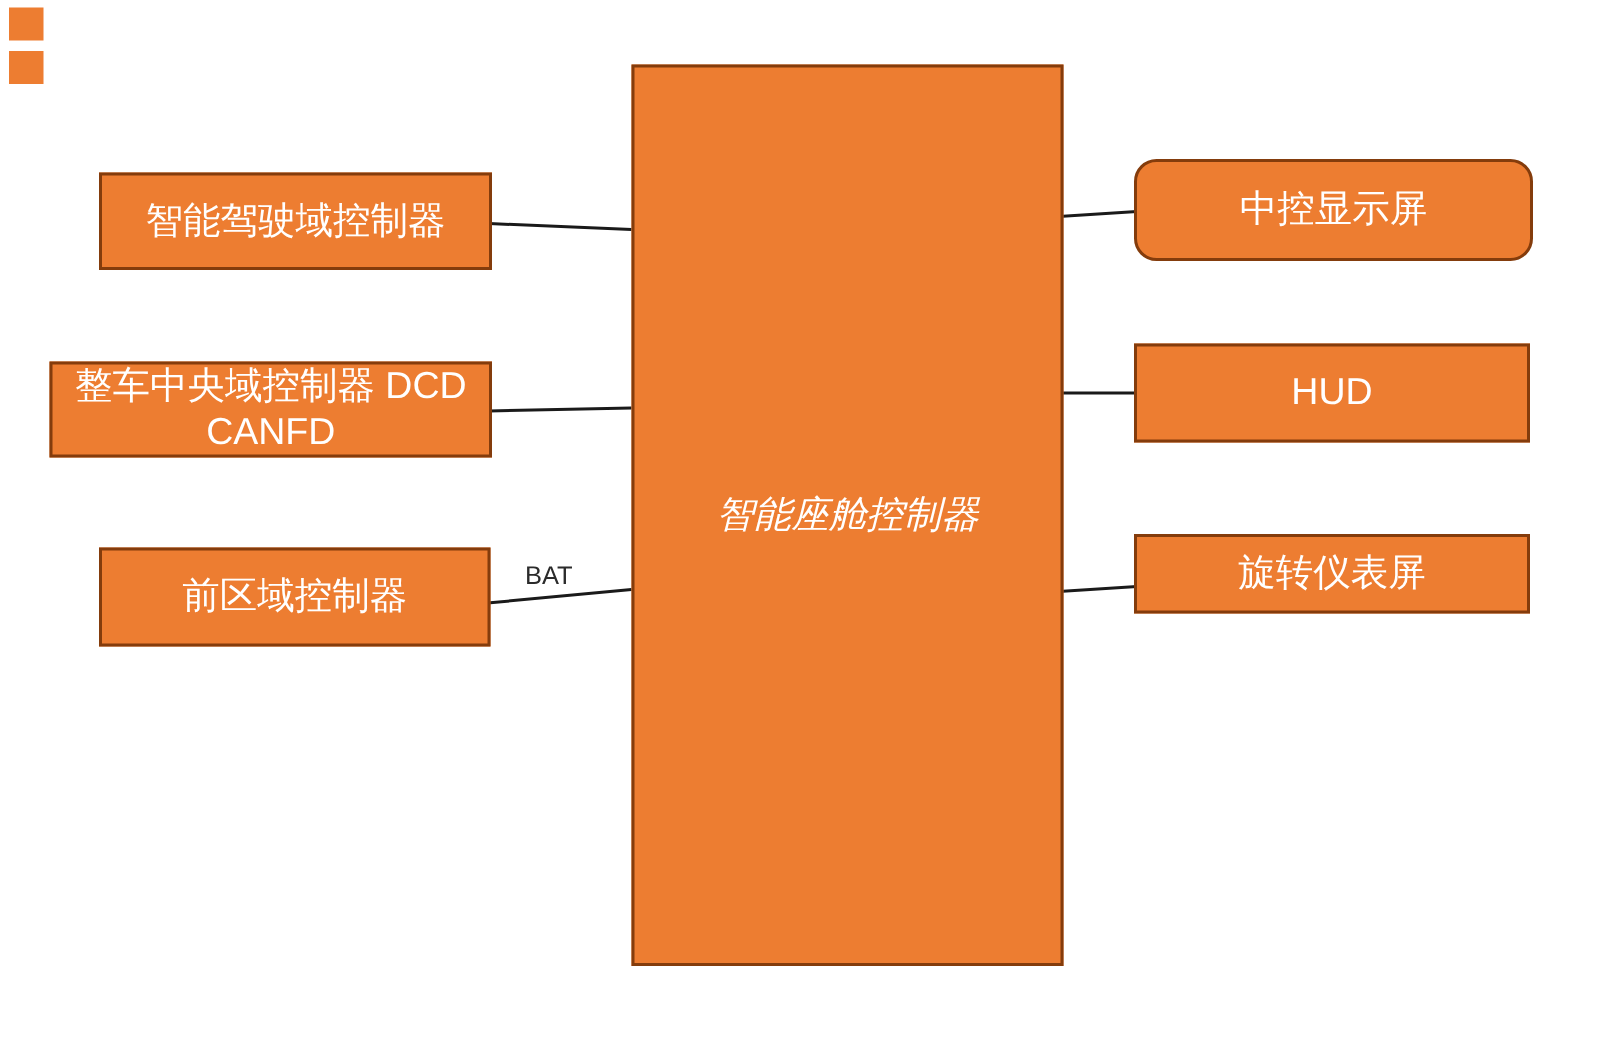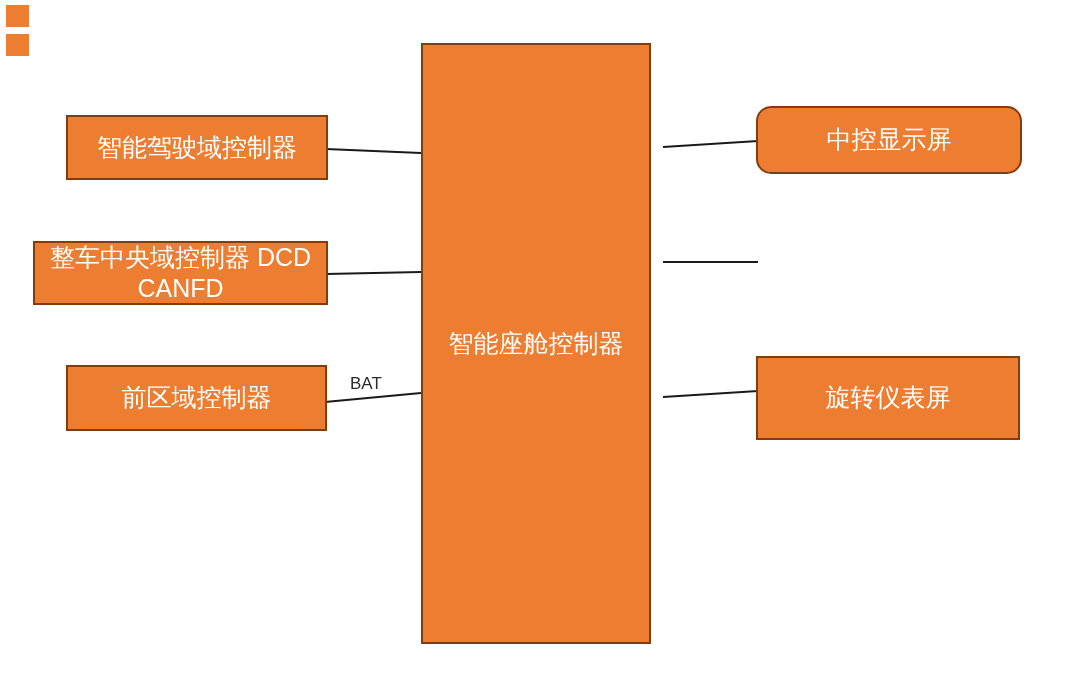--- a/index.html
+++ b/index.html
@@ -56,24 +56,24 @@
     line-height: 1;
     text-align: left;
     width: 44px;
   }
   
   .sq1 { left: 6px;   top: 5px;   width: 23px;  height: 22px; }
   .sq2 { left: 6px;   top: 34px;  width: 23px;  height: 22px; }
   .nL1 { left: 66px;  top: 115px; width: 262px; height: 65px; }
   .nL2 { left: 33px;  top: 241px; width: 295px; height: 64px; }
   .nL3 { left: 66px;  top: 365px; width: 261px; height: 66px; }
-  .nC  { left: 421px; top: 43px;  width: 230px; height: 601px; }
+  .nC  { left: 421px; top: 43px;  width: 288px; height: 601px; font-style: italic; }
   .nR1 { left: 756px; top: 106px; width: 266px; height: 68px; border-radius: 15px; }
   .nR2 { left: 756px; top: 229px; width: 264px; height: 66px; }
-  .nR3 { left: 756px; top: 356px; width: 264px; height: 84px; }
+  .nR3 { left: 756px; top: 356px; width: 264px; height: 53px; }
   .lblBAT { left: 350px; top: 375px; }
 </style>
 </head>
 <body>
 
 <div class="canvas">
 
   <svg class="edges" viewBox="0 0 1080 697" xmlns="http://www.w3.org/2000/svg">
     <line x1="326" y1="149" x2="421" y2="153" stroke="#1A1A1A" stroke-width="2"></line>
     <line x1="326" y1="274" x2="421" y2="272" stroke="#1A1A1A" stroke-width="2"></line>
@@ -96,19 +96,22 @@
     <span>整车中央域控制器 DCD CANFD</span>
   </div>
 
   <div class="node nC">
     <span>智能座舱控制器</span>
   </div>
 
   <div class="node nR1">
     <span>中控显示屏</span>
   </div>
+  <div class="node nR2">
+    <span>HUD</span>
+  </div>
   <div class="node nR3">
     <span>旋转仪表屏</span>
   </div>
 
   <div class="edge-label lblBAT">BAT</div>
 
 </div>
 
 </body></html>

